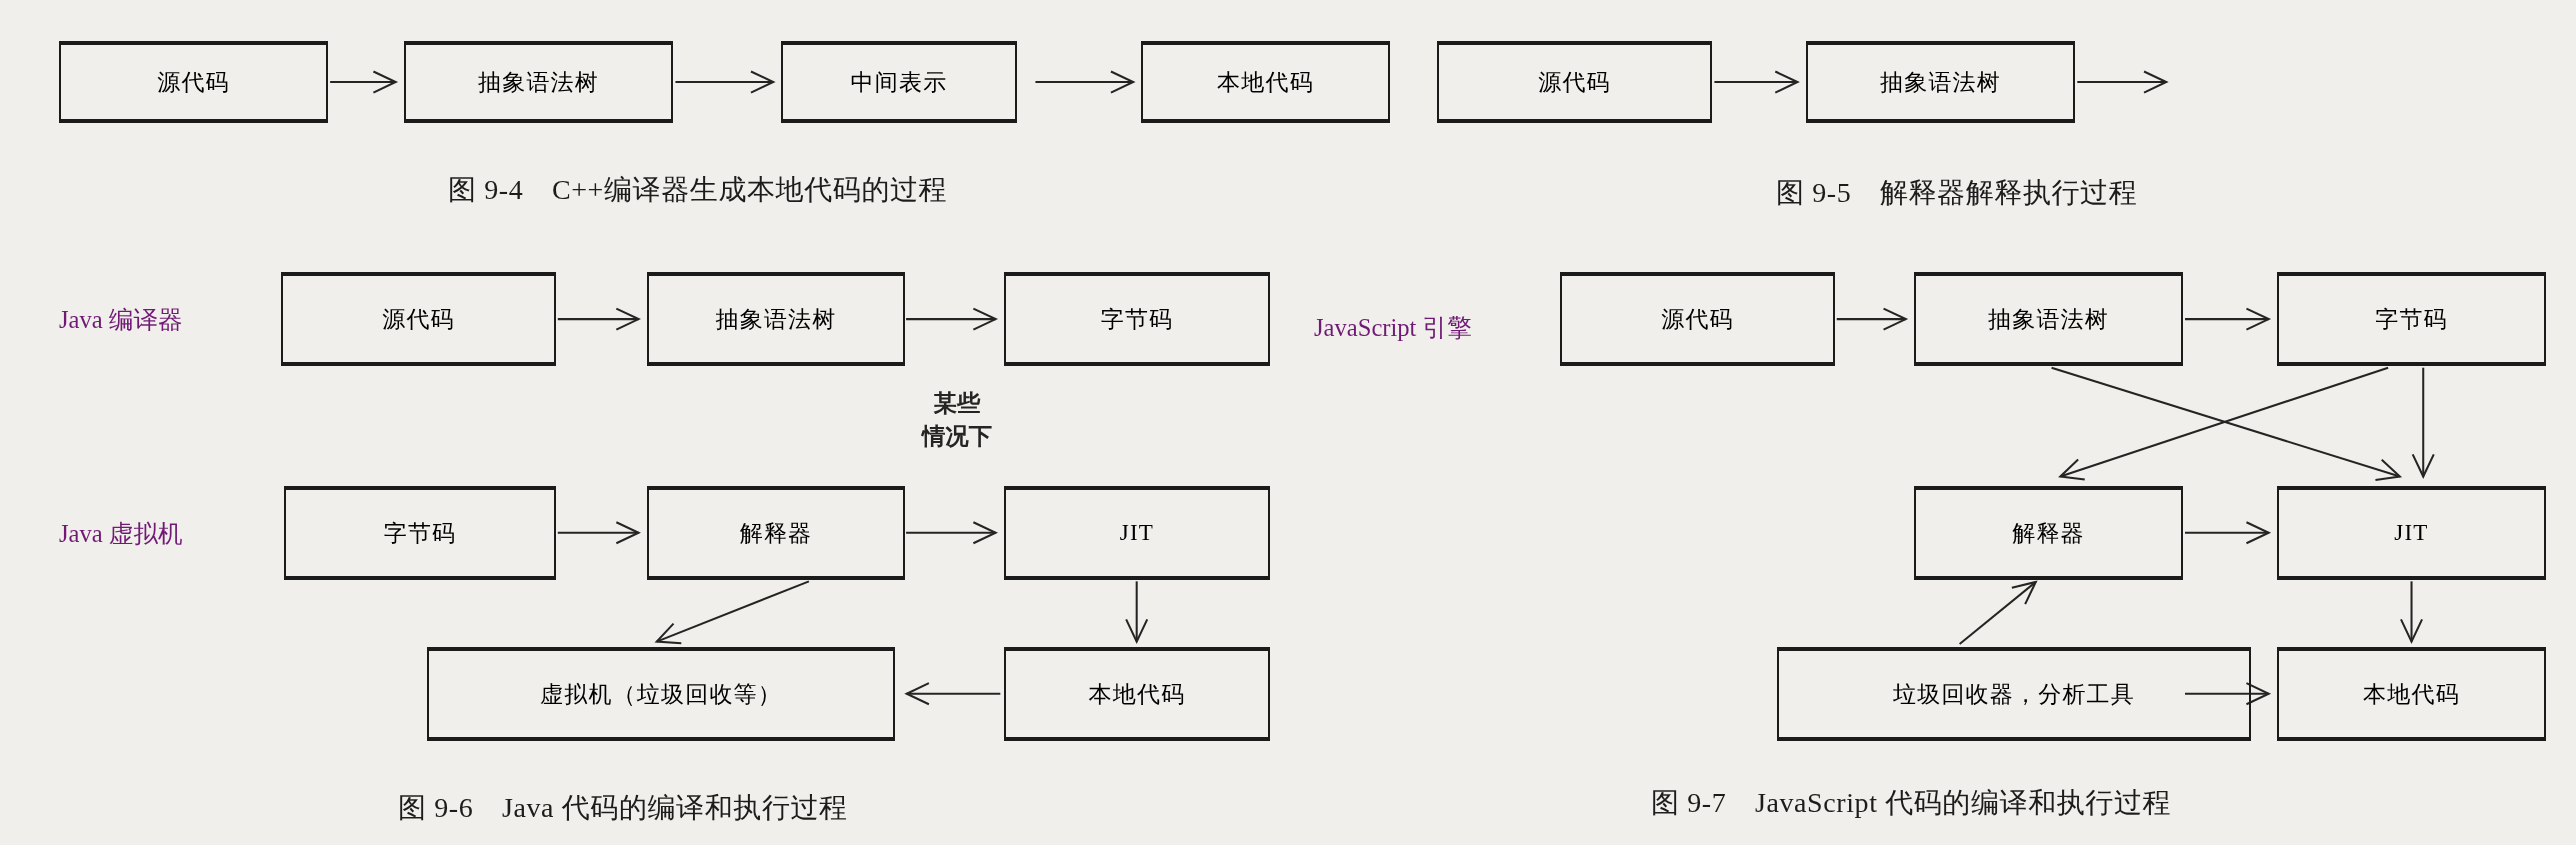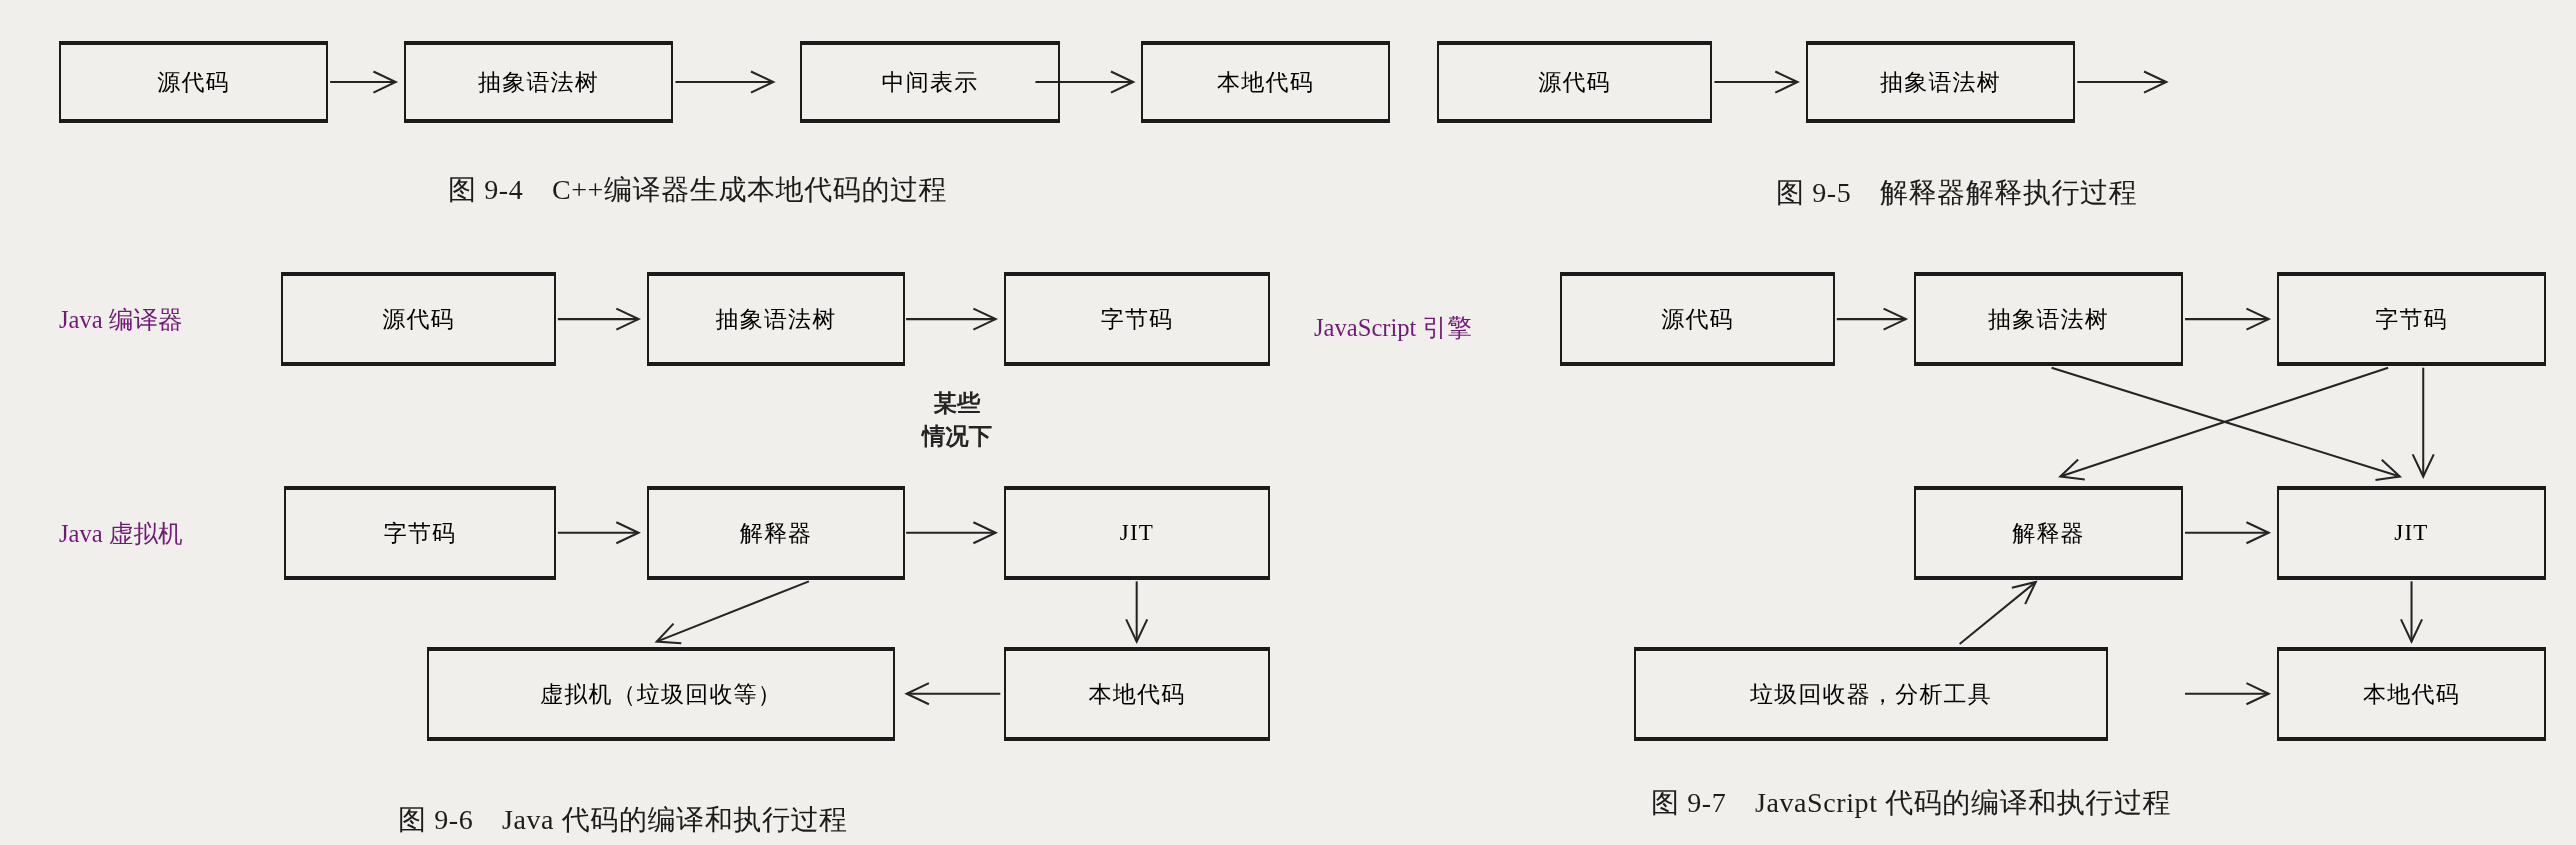--- a/index.html
+++ b/index.html
@@ -88,21 +88,21 @@
       <line x1="3733" y1="910" x2="3876" y2="910" marker-end="url(#ah)"></line>
 
       <line x1="4120" y1="993" x2="4120" y2="1096" marker-end="url(#ah)"></line>
       <line x1="3348" y1="1100" x2="3478" y2="994" marker-end="url(#ah)"></line>
       <line x1="3733" y1="1185" x2="3876" y2="1185" marker-end="url(#ah)"></line>
     </g>
   </svg>
 
   <div class="box" style="left:59px;top:41px;width:269px;height:82px;">源代码</div>
   <div class="box" style="left:404px;top:41px;width:269px;height:82px;">抽象语法树</div>
-  <div class="box" style="left:781px;top:41px;width:260px;height:82px;margin-left:19px;">中间表示</div>
+  <div class="box" style="left:781px;top:41px;width:236px;height:82px;">中间表示</div>
   <div class="box" style="left:1141px;top:41px;width:249px;height:82px;">本地代码</div>
   <div class="cap" style="left:448px;top:171px;">图 9-4　C++编译器生成本地代码的过程</div>
 
   <div class="box" style="left:1437px;top:41px;width:275px;height:82px;">源代码</div>
   <div class="box" style="left:1806px;top:41px;width:269px;height:82px;">抽象语法树</div>
   <div class="cap" style="left:1776px;top:174px;">图 9-5　解释器解释执行过程</div>
 
   <div class="side-label" style="left:59px;top:319px;">Java 编译器</div>
   <div class="box" style="left:281px;top:272px;width:275px;height:94px;">源代码</div>
   <div class="box" style="left:647px;top:272px;width:258px;height:94px;">抽象语法树</div>
@@ -113,28 +113,28 @@
     <div>情况下</div>
   </div>
 
   <div class="side-label" style="left:59px;top:533px;">Java 虚拟机</div>
   <div class="box" style="left:284px;top:486px;width:272px;height:94px;">字节码</div>
   <div class="box" style="left:647px;top:486px;width:258px;height:94px;">解释器</div>
   <div class="box" style="left:1004px;top:486px;width:266px;height:94px;">JIT</div>
 
   <div class="box" style="left:427px;top:647px;width:468px;height:94px;">虚拟机（垃圾回收等）</div>
   <div class="box" style="left:1004px;top:647px;width:266px;height:94px;">本地代码</div>
-  <div class="cap" style="left:398px;top:789px;margin-top:12px;">图 9-6　Java 代码的编译和执行过程</div>
+  <div class="cap" style="left:398px;top:789px;">图 9-6　Java 代码的编译和执行过程</div>
 
   <div class="side-label" style="left:1314px;top:327px;">JavaScript 引擎</div>
   <div class="box" style="left:1560px;top:272px;width:275px;height:94px;">源代码</div>
   <div class="box" style="left:1914px;top:272px;width:269px;height:94px;">抽象语法树</div>
   <div class="box" style="left:2277px;top:272px;width:269px;height:94px;">字节码</div>
 
   <div class="box" style="left:1914px;top:486px;width:269px;height:94px;">解释器</div>
   <div class="box" style="left:2277px;top:486px;width:269px;height:94px;">JIT</div>
 
-  <div class="box" style="left:1634px;top:647px;width:474px;height:94px;text-align:right;">垃圾回收器，分析工具</div>
+  <div class="box" style="left:1777px;top:647px;width:474px;height:94px;text-align:right;">垃圾回收器，分析工具</div>
   <div class="box" style="left:2277px;top:647px;width:269px;height:94px;">本地代码</div>
   <div class="cap" style="left:1651px;top:784px;">图 9-7　JavaScript 代码的编译和执行过程</div>
 
 </div>
 
 
 </body></html>

